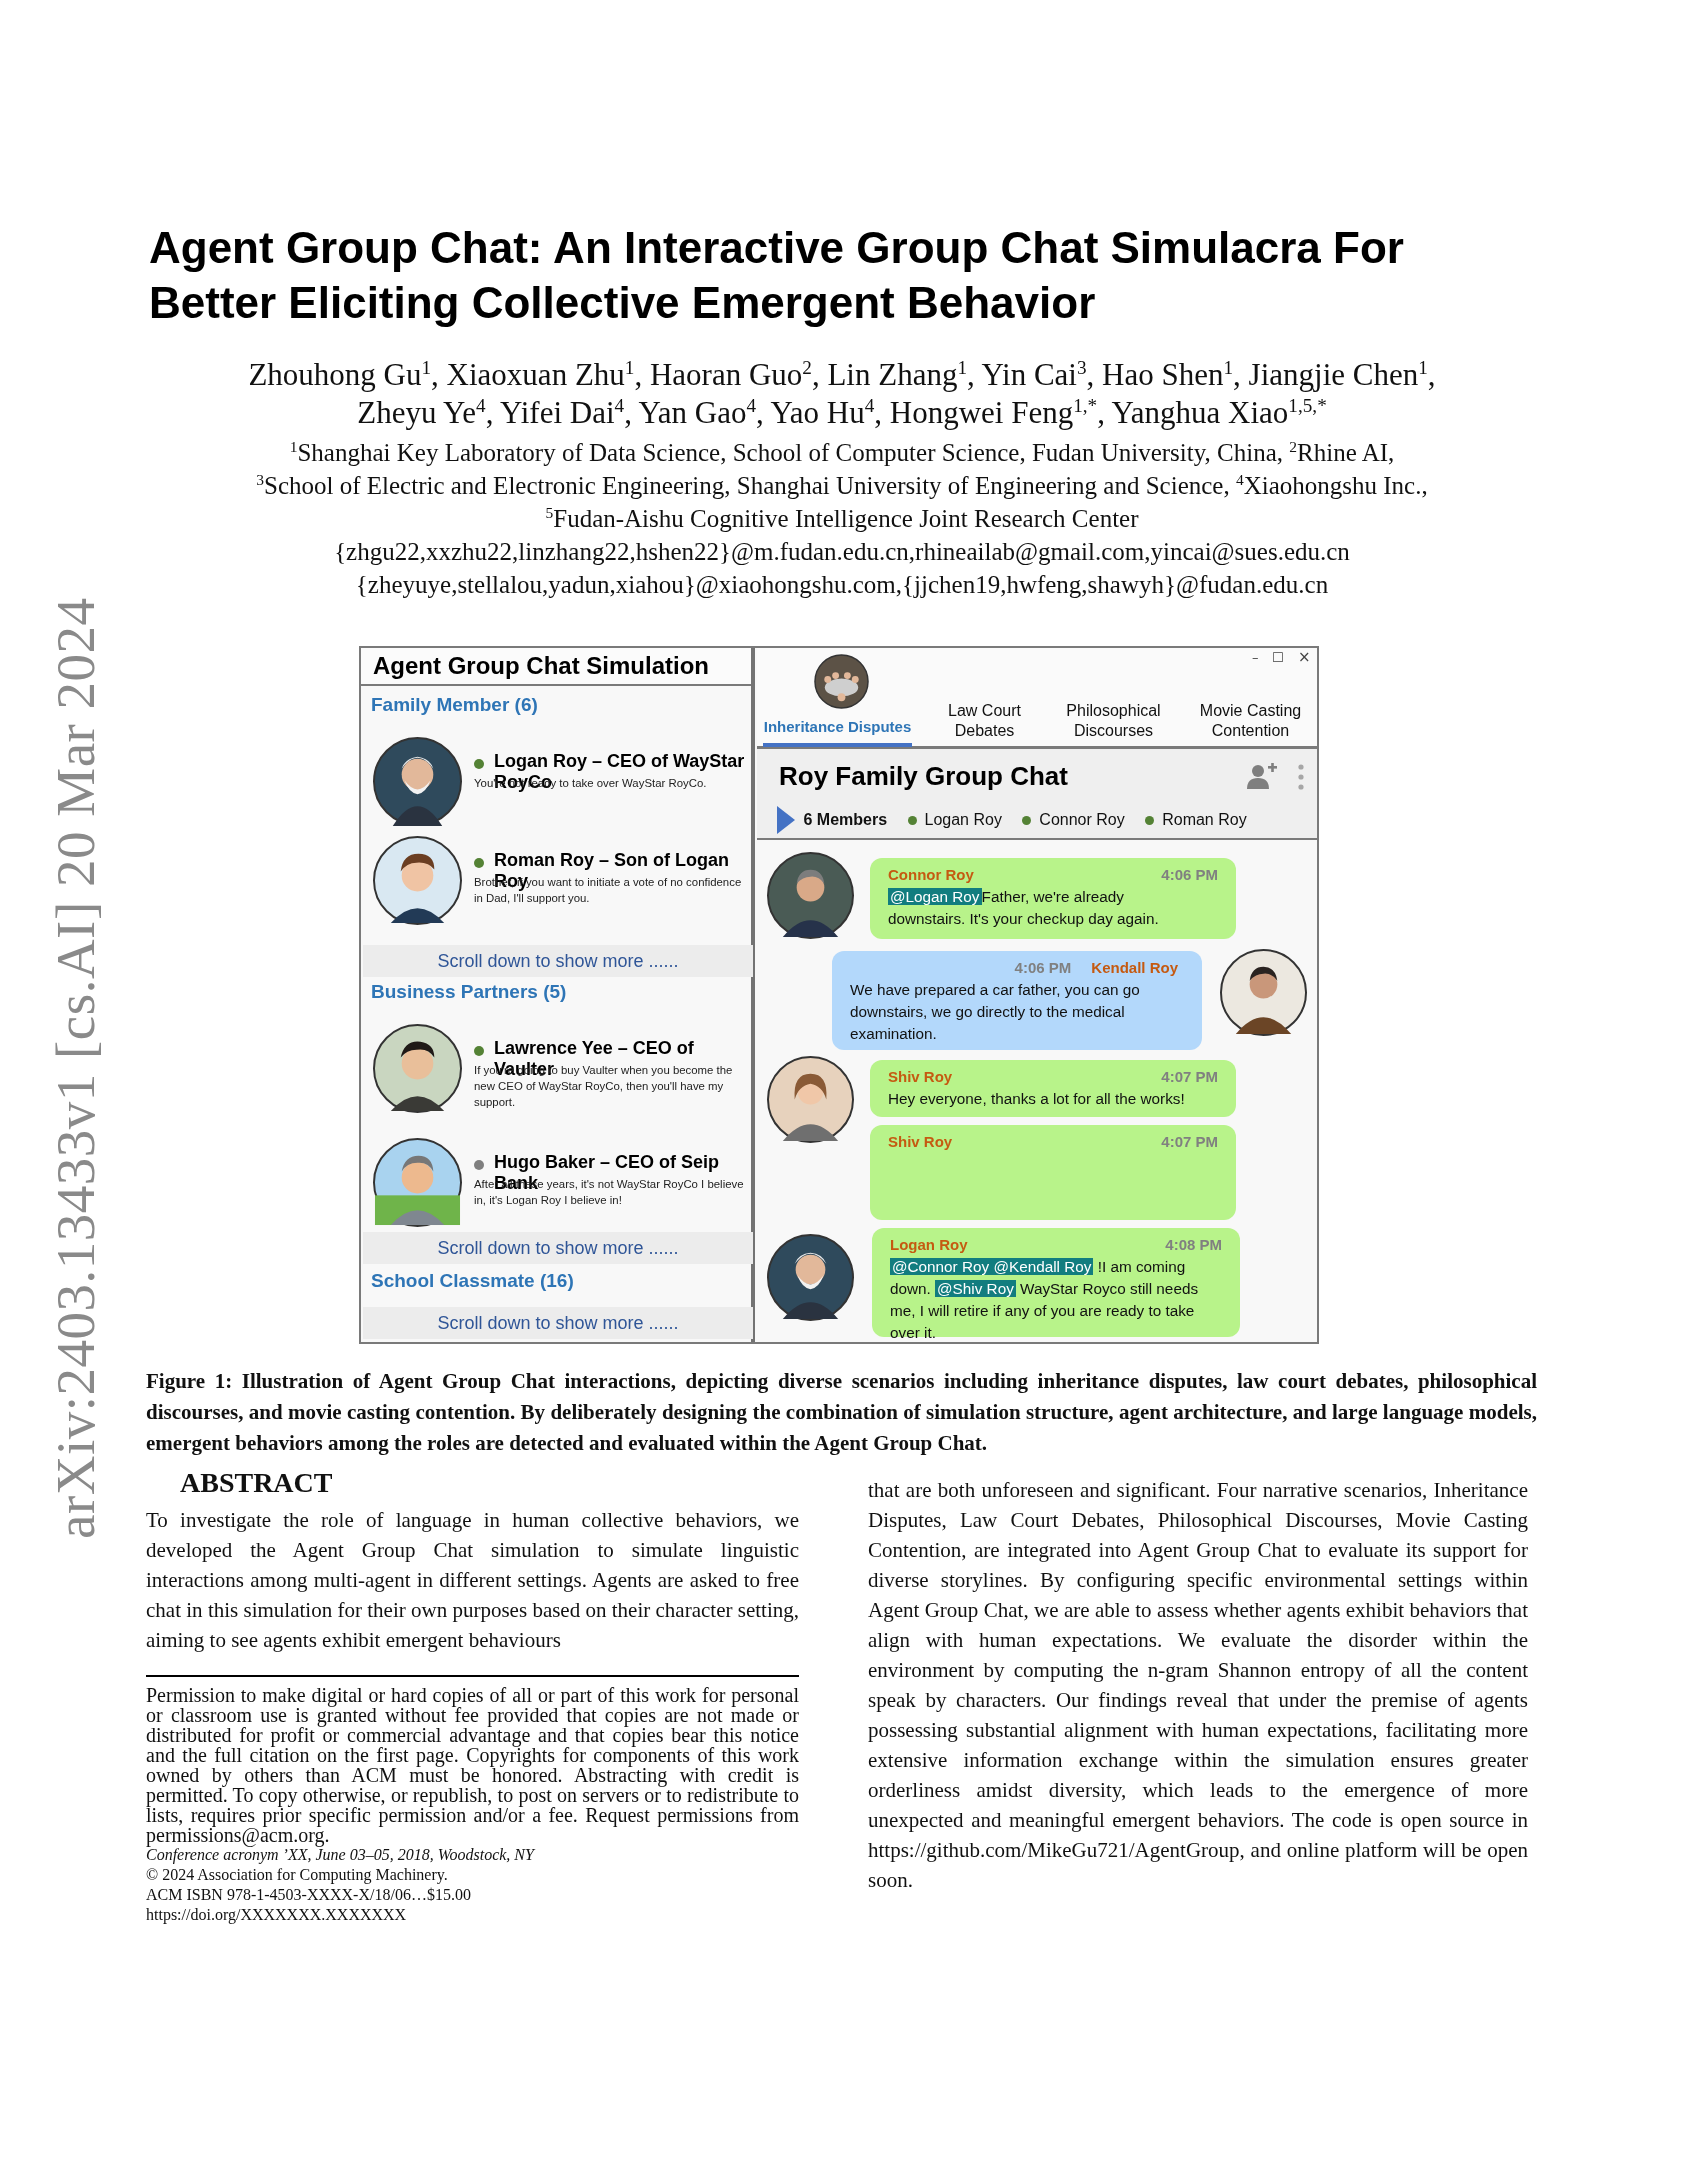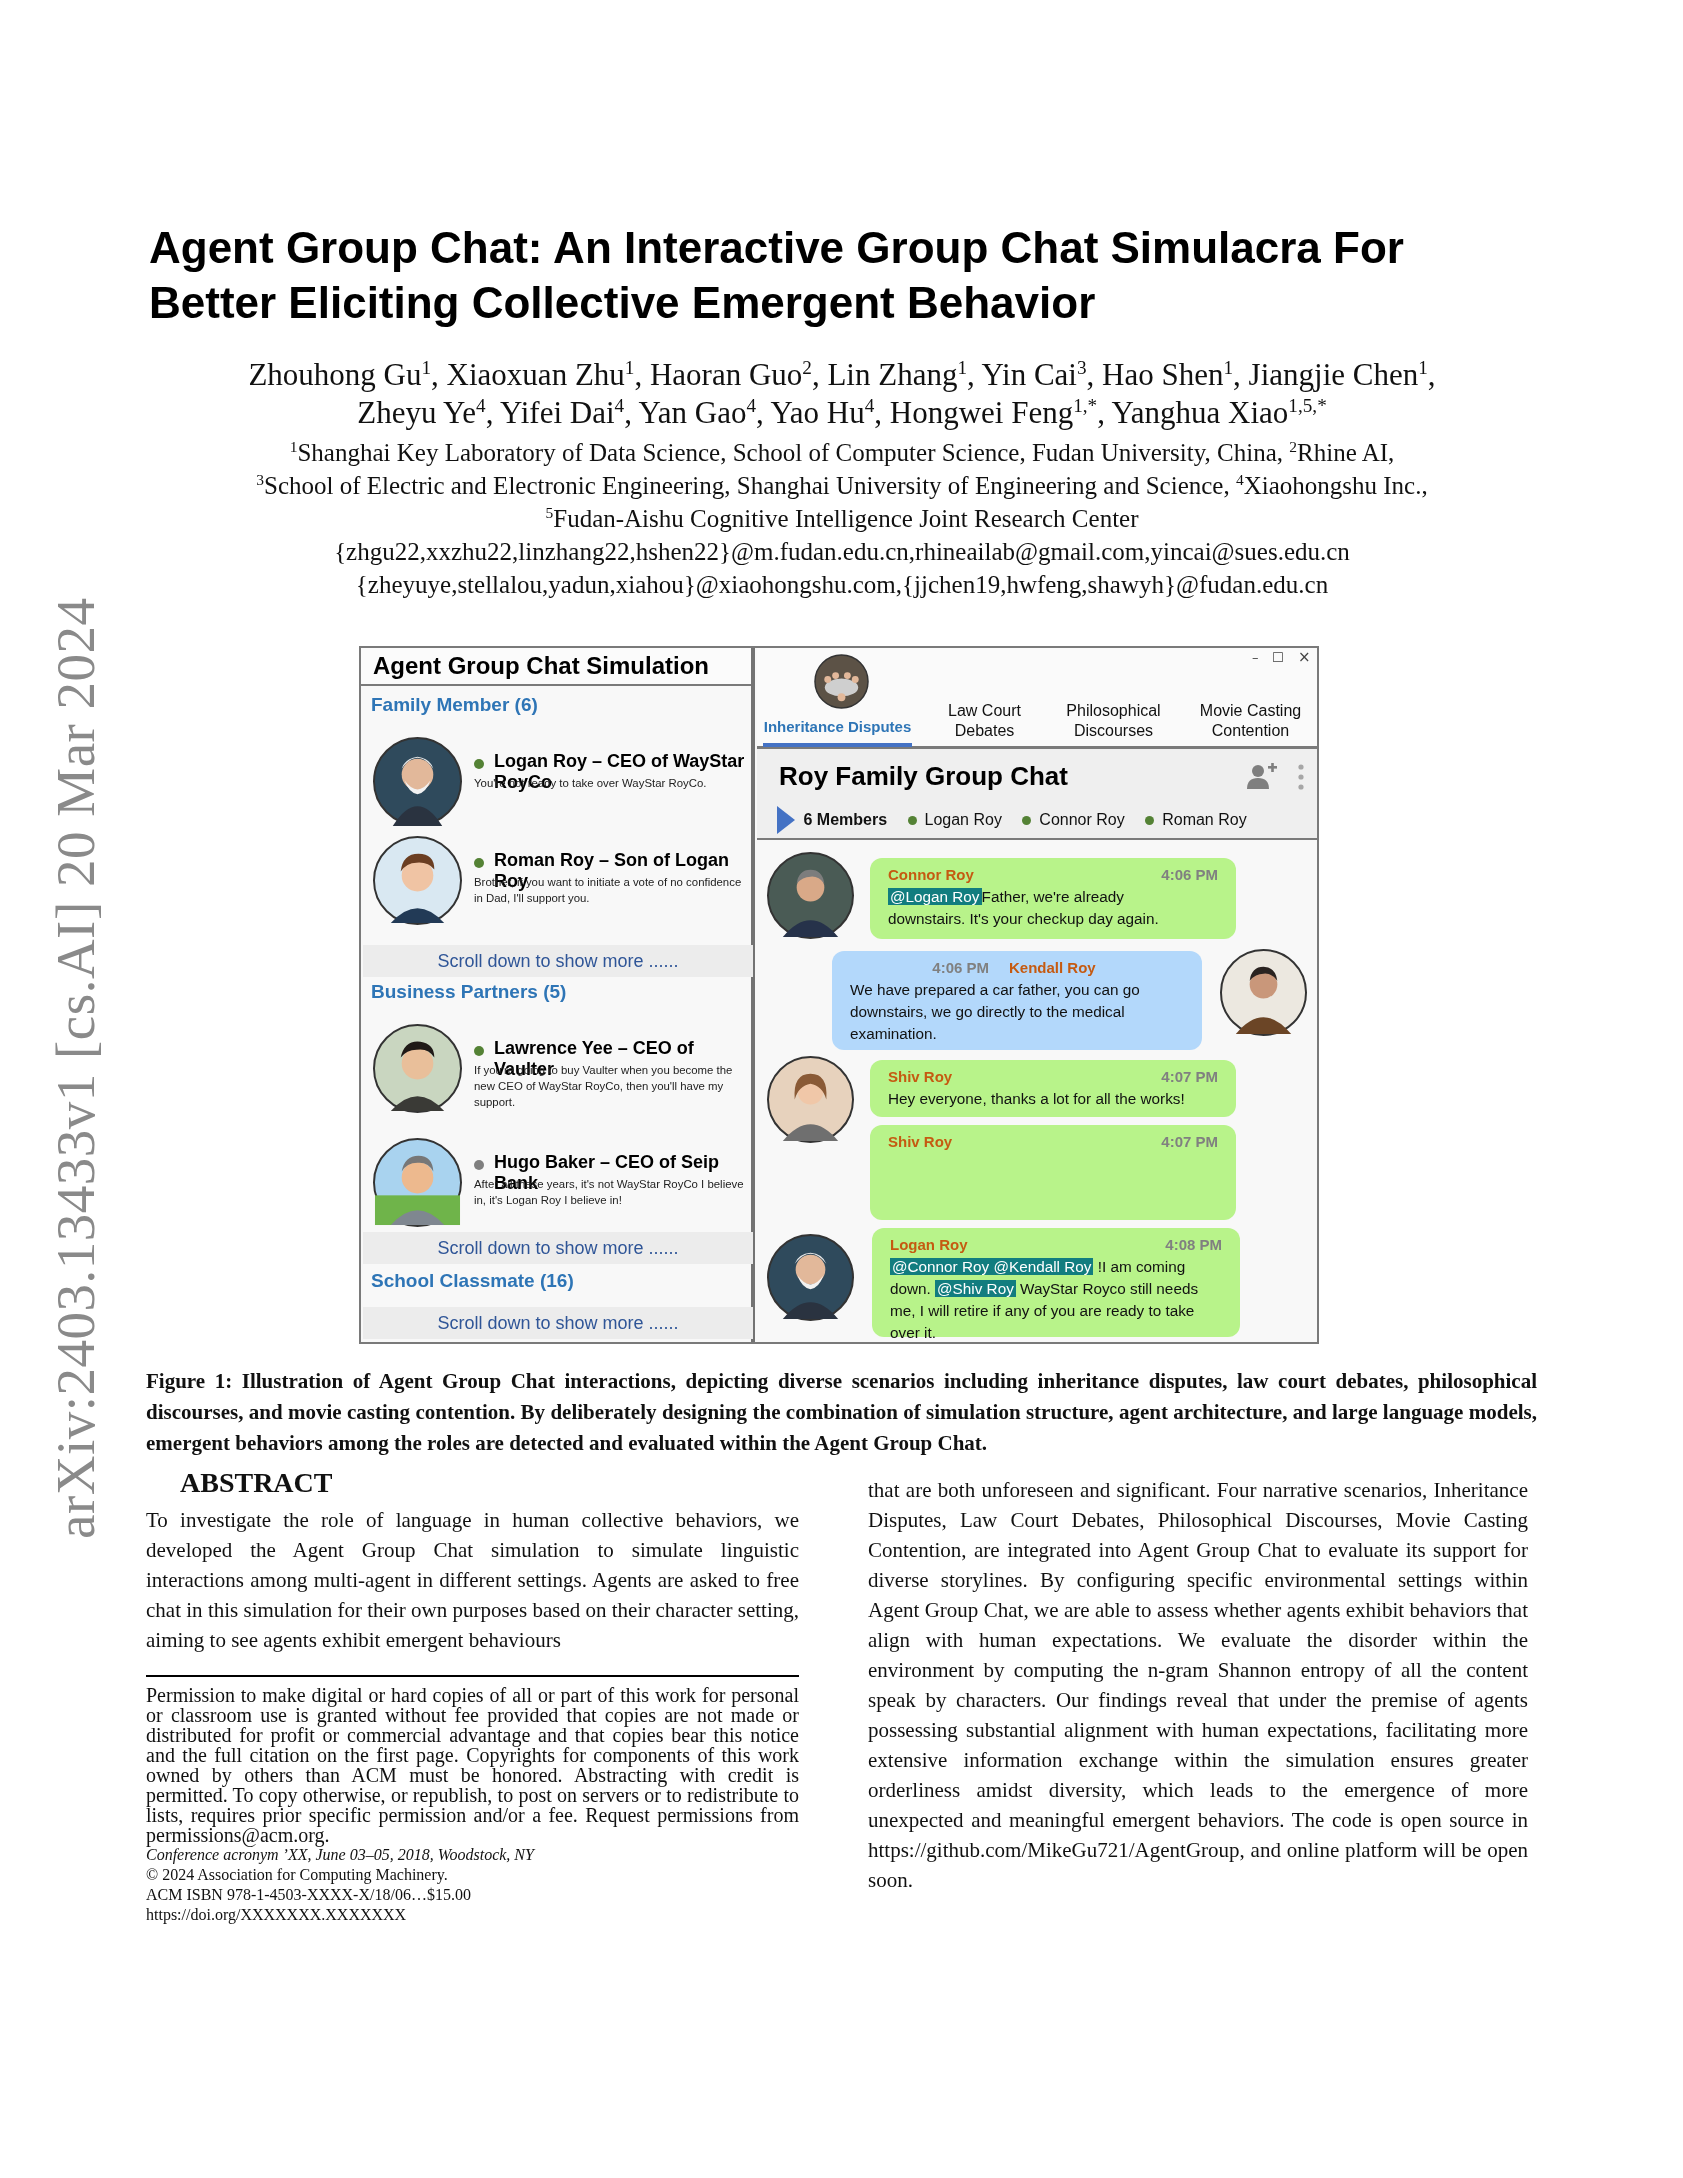--- a/index.html
+++ b/index.html
@@ -91,21 +91,21 @@
   .messages { position: absolute; left: 0; top: 194px; width: 560px; height: 500px; background: #f8f8f8; }
   .bubble {
     position: absolute; border-radius: 12px; padding: 6px 18px;
     font-family: "Liberation Sans", sans-serif; font-size: 15.3px; line-height: 22px; color: #111;
   }
   .bubble.green { background: #b8f38a; }
   .bubble.blue { background: #b3d8fb; }
   .bubble .sender { color: #c55a11; font-weight: bold; font-size: 15px; }
   .bubble .time { color: #808080; font-weight: bold; font-size: 15px; float: right; }
   .bubble.blue .time { float: none; margin-right: 20px; }
-  .bubble.blue .head { text-align: center; padding-right: 6px; }
+  .bubble.blue .head { text-align: right; padding-right: 6px; }
   .mention { background: #127d7f; color: #ffffff; padding: 0 2px; }
   .chat-avatar { position: absolute; width: 87px; height: 87px; }
 
   
   .caption {
     position: absolute; left: 146px; width: 1391px; top: 1366px;
     font-family: "Liberation Serif", serif; font-weight: bold; font-size: 21px; line-height: 31px; text-align: justify;
   }
   .col-left { position: absolute; left: 146px; width: 653px; top: 1465px; }
   .col-right { position: absolute; left: 868px; width: 660px; top: 1475px; }

